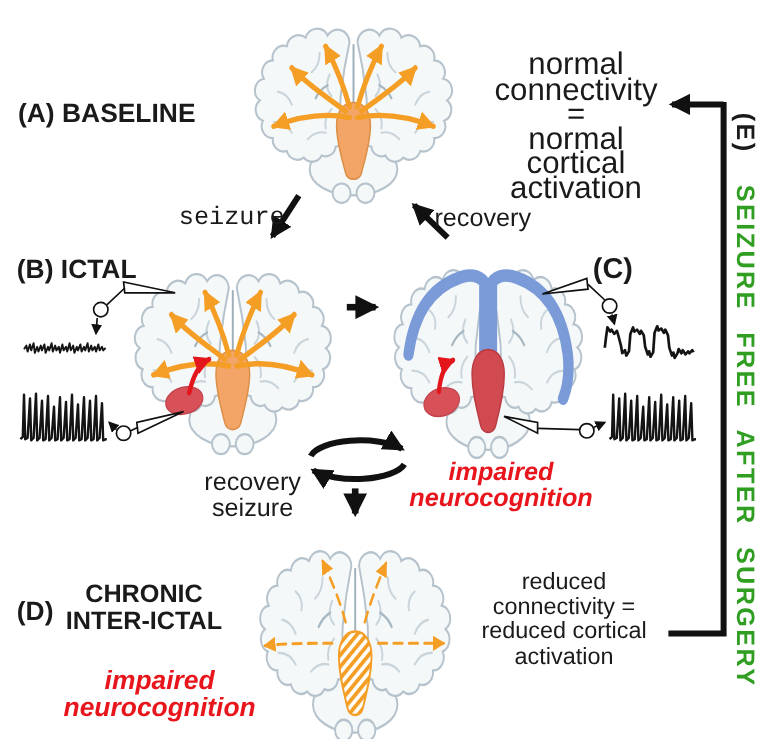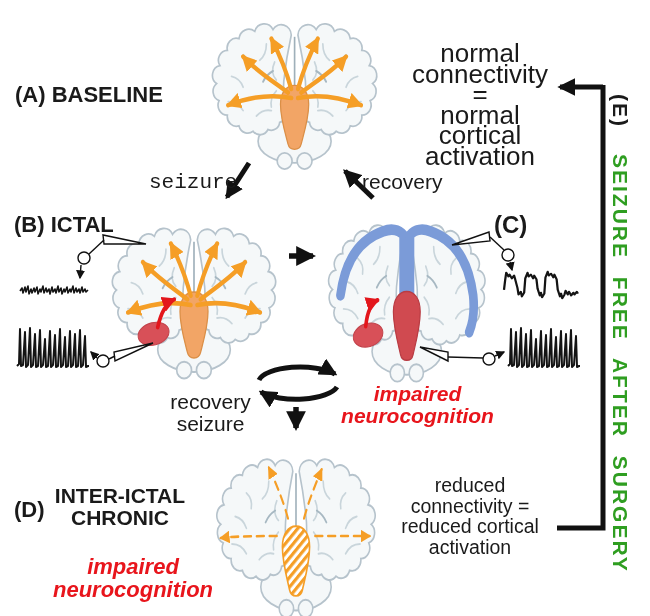--- a/index.html
+++ b/index.html
@@ -206,22 +206,22 @@
     <div class="ctr">seizure</div>
   </div>
 
   <div class="lbl redtxt" style="left:325px;top:383px;width:185px;font-size:21px;line-height:22px;">
     <div class="ctr">impaired</div>
     <div class="ctr">neurocognition</div>
   </div>
 
   <div class="lbl bold" style="left:14px;top:497px;font-size:22px;">(D)</div>
   <div class="lbl bold" style="left:50px;top:485px;width:140px;font-size:21px;line-height:21.5px;">
+    <div class="ctr">CHRONIC</div>
     <div class="ctr">INTER-ICTAL</div>
-    <div class="ctr">CHRONIC</div>
   </div>
   <div class="lbl redtxt" style="left:18px;top:555px;width:230px;font-size:22px;line-height:23px;">
     <div class="ctr">impaired</div>
     <div class="ctr">neurocognition</div>
   </div>
 
   <div class="lbl" style="left:395px;top:475px;width:150px;font-size:19.5px;line-height:20.5px;">
     <div class="ctr">reduced</div>
     <div class="ctr">connectivity =</div>
     <div class="ctr">reduced cortical</div>

